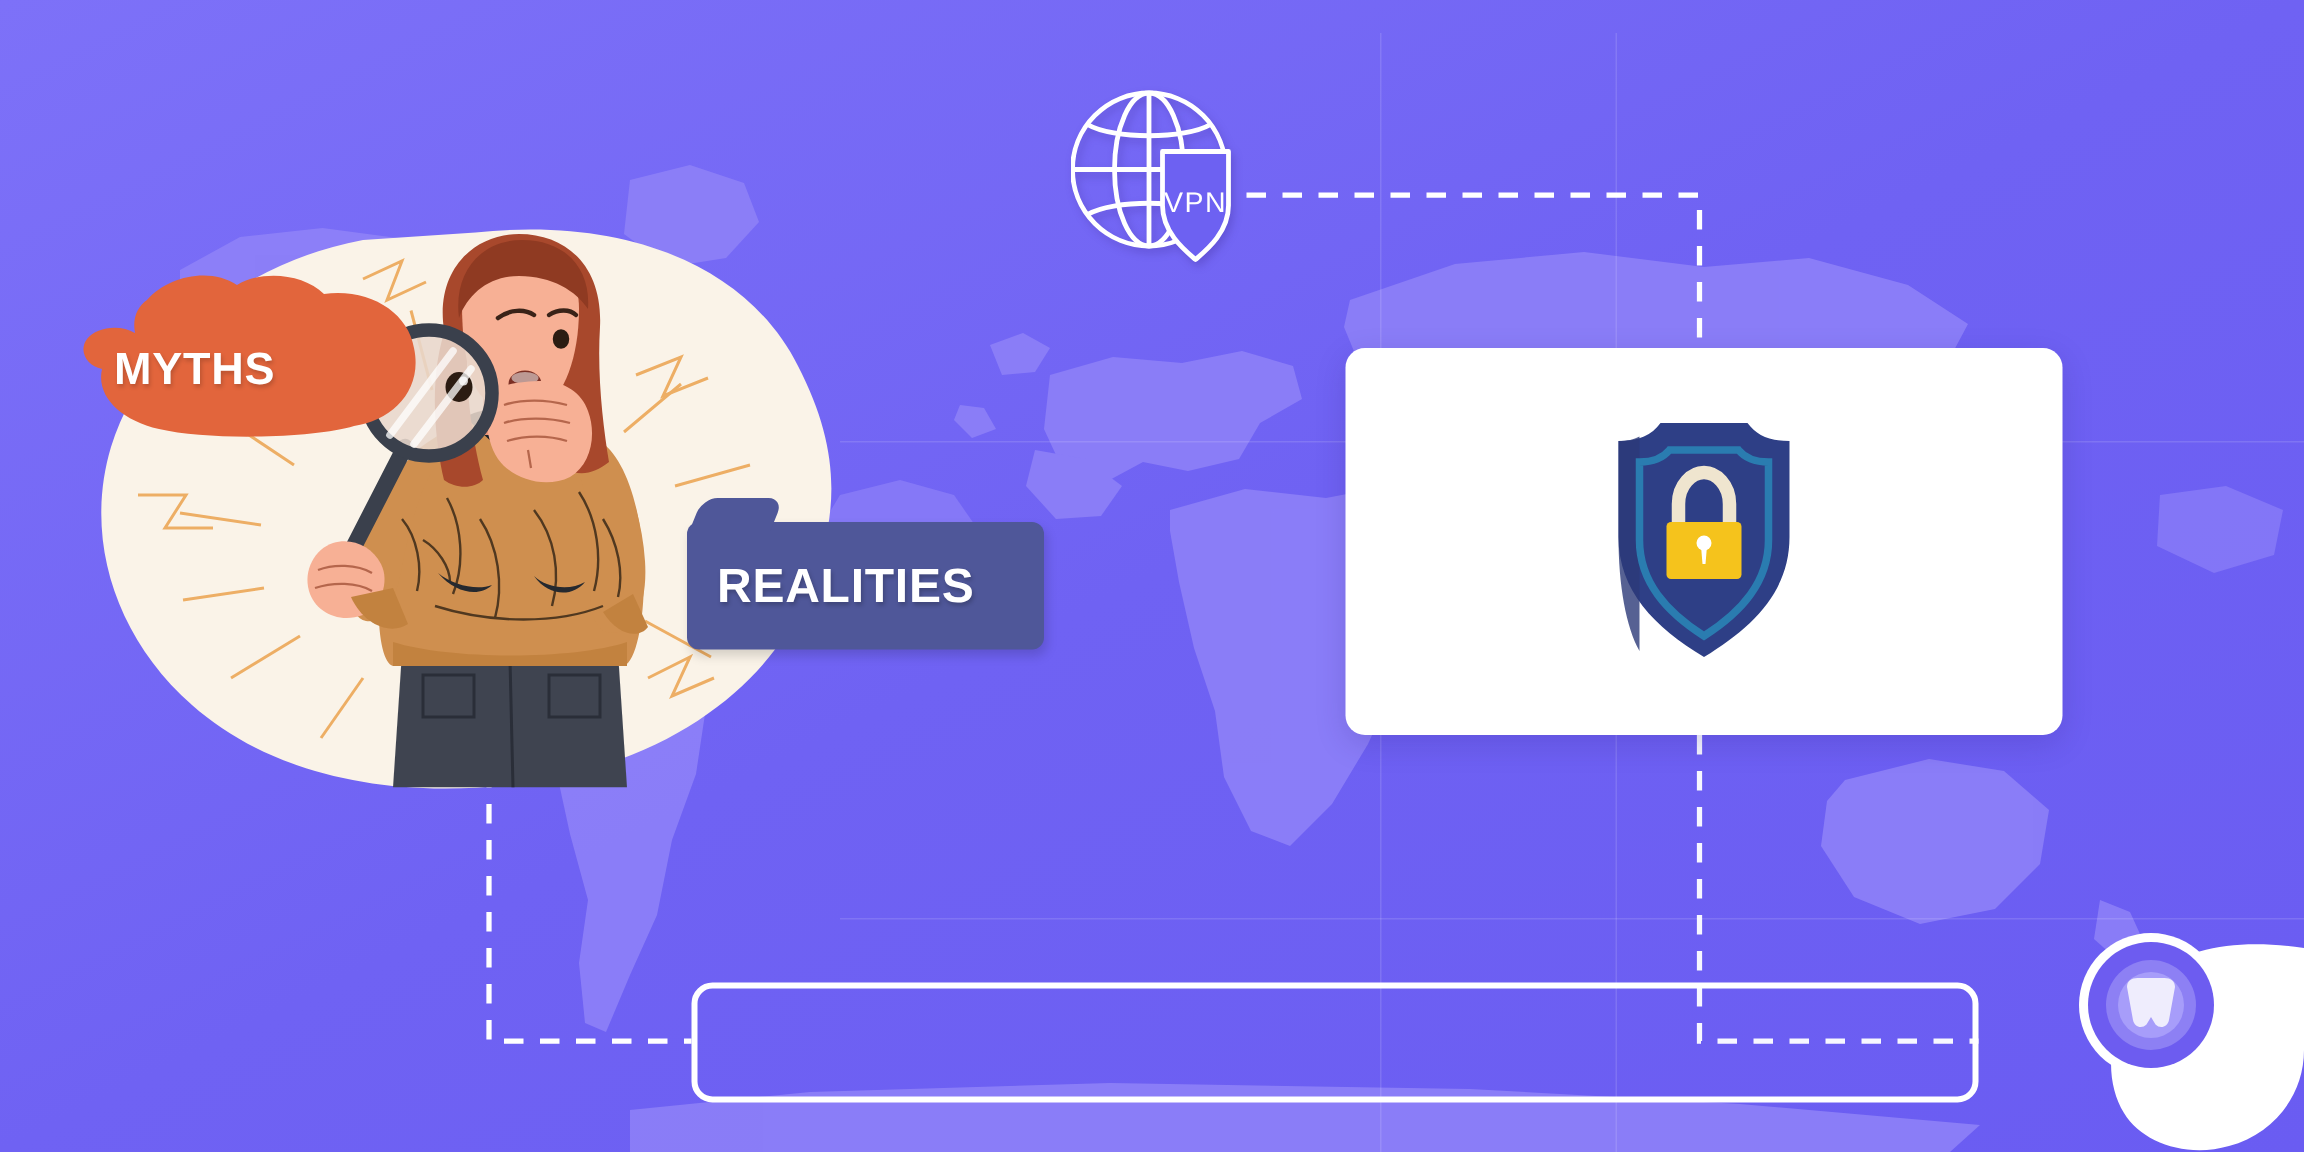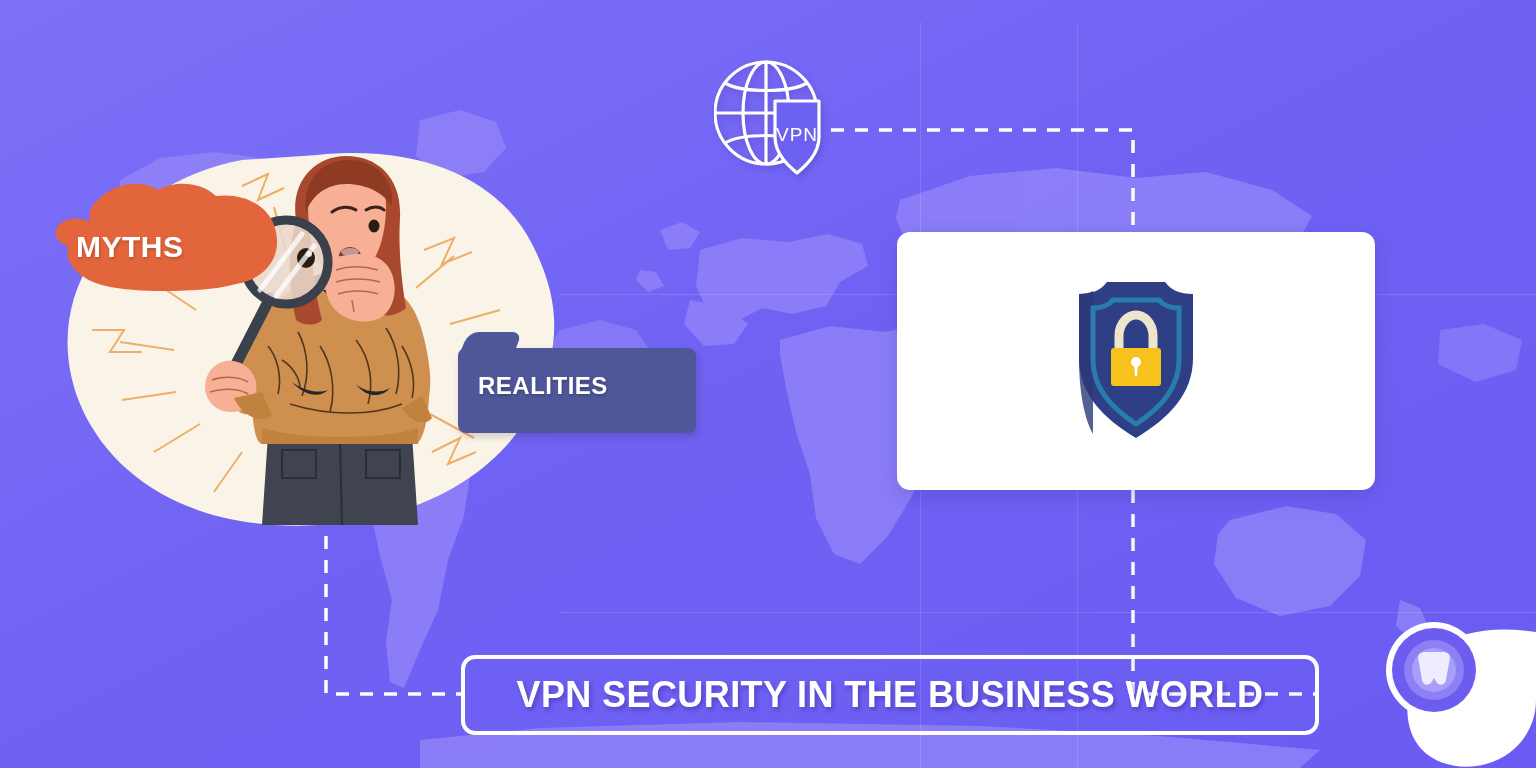--- a/index.html
+++ b/index.html
@@ -85,21 +85,21 @@
     width: 54px;
     height: 22px;
     background: #4f5799;
     border-radius: 10px 10px 0 0;
     transform: skewX(-22deg);
   }
   .bubble-realities-label {
     position: absolute;
     left: 478px;
     top: 372px;
-    font-size: 24px;
+    font-size: 32px;
     font-weight: bold;
     color: #ffffff;
     letter-spacing: 0.5px;
     text-shadow: 1px 2px 3px rgba(0,0,0,0.22);
     z-index: 6;
   }
 
   
   .vpn-icon {
     position: absolute;
@@ -393,21 +393,20 @@
 
     <path d="M46 86 L46 70 C46 57 55 49 63 49 C71 49 80 57 80 70 L80 86" fill="none" stroke="#efe5cf" stroke-width="9" stroke-linecap="round"></path>
 
     <rect x="38" y="82" width="50" height="38" rx="3" fill="#f5c31c"></rect>
 
     <circle cx="63" cy="96" r="5" fill="#ffffff"></circle>
     <path d="M61 98 L65 98 L64 110 L62 110 Z" fill="#ffffff"></path>
   </svg>
 
   <div class="title-banner"></div>
-  <div class="title-text">VPN SECURITY IN THE BUSINESS WORLD</div>
 
   <svg class="chat-widget" viewBox="0 0 160 164">
     <path d="M160 28 C120 22 84 26 60 46 C30 70 24 112 40 138
              C52 158 82 168 110 160 C140 152 160 126 160 96 Z" fill="#ffffff"></path>
     <circle cx="58" cy="66" r="48" fill="#ffffff"></circle>
     <circle cx="58" cy="66" r="42" fill="#6d5cf0"></circle>
     <circle cx="58" cy="66" r="30" fill="#8d80f4"></circle>
     <circle cx="58" cy="66" r="22" fill="#a79dfa"></circle>
     <path d="M42 54 C42 50 45 48 49 48 L67 48 C71 48 74 50 74 54
              L70 76 C69 81 64 82 61 79 L58 74 L55 79

